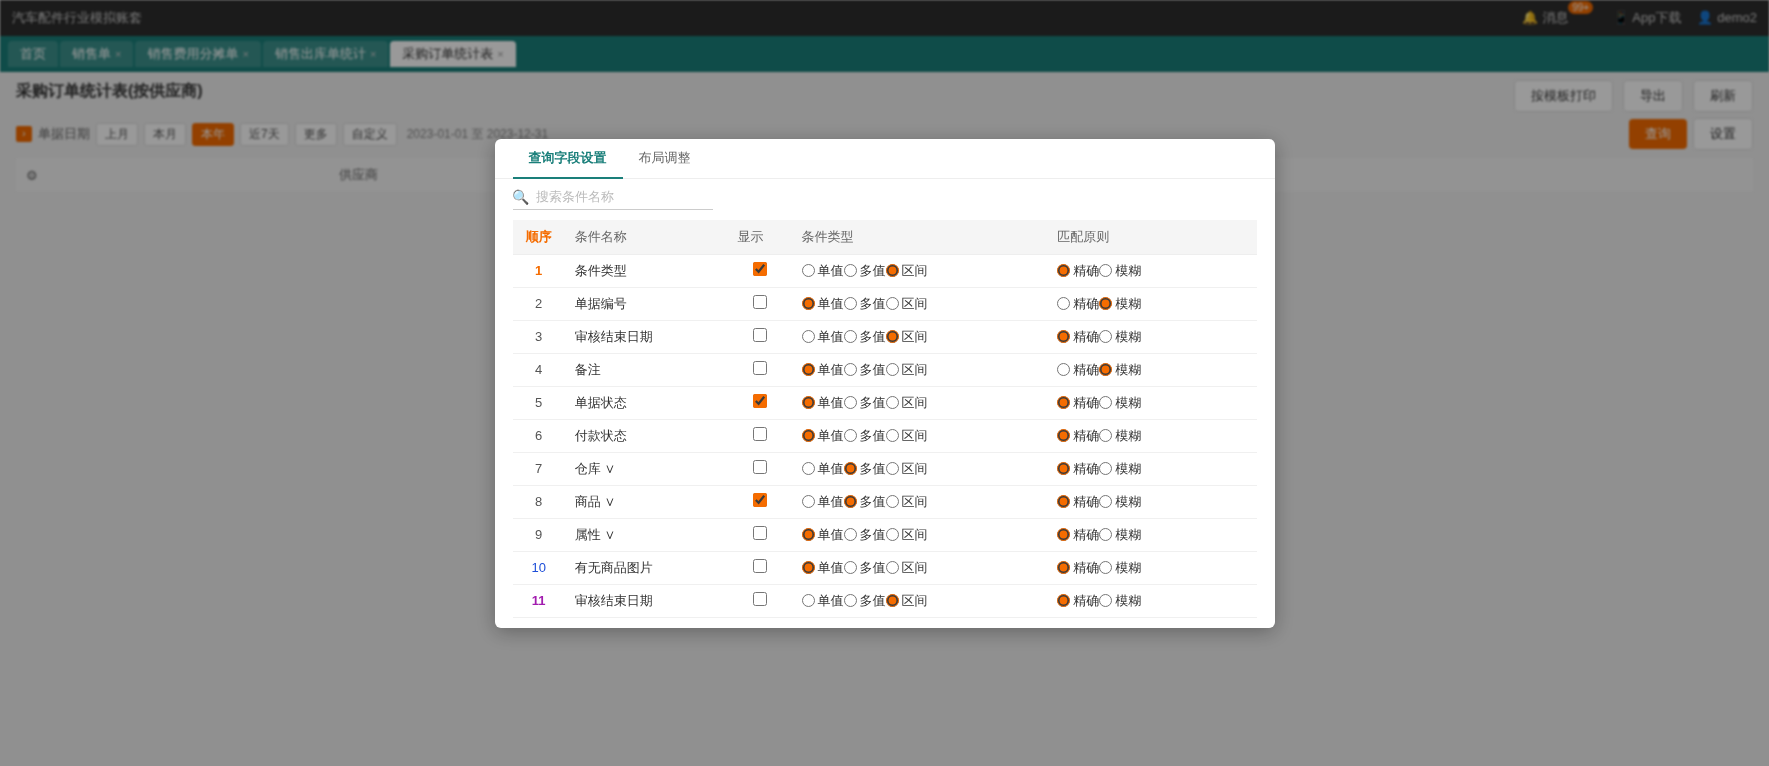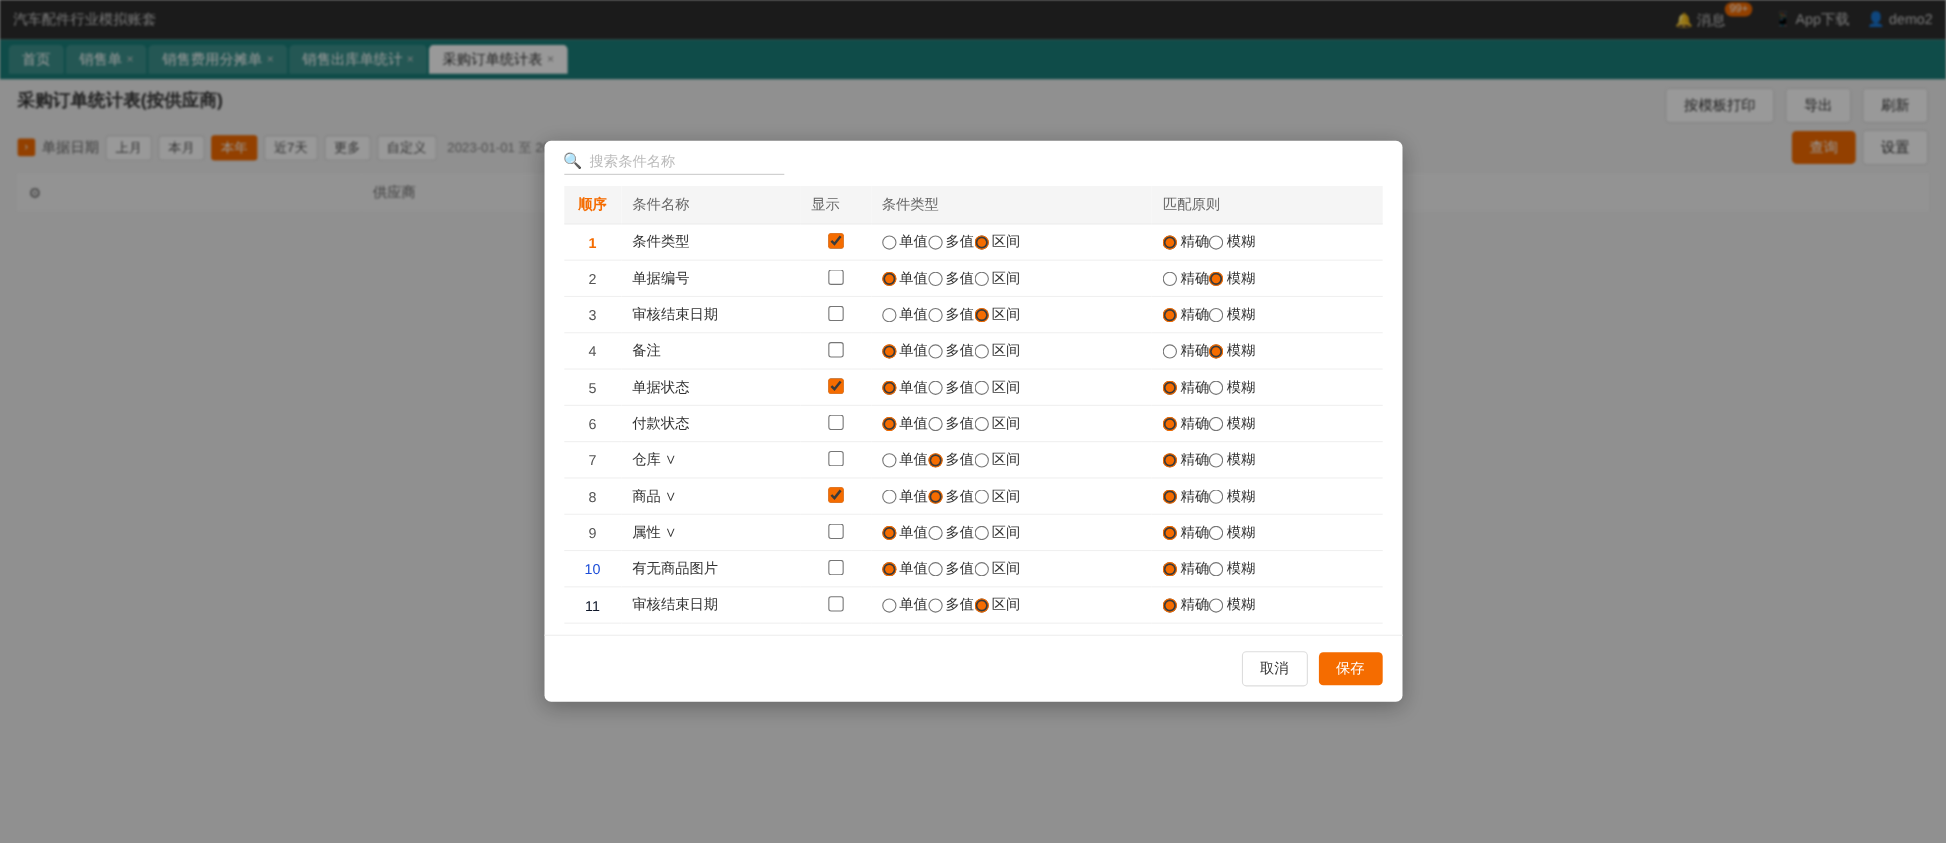--- a/index.html
+++ b/index.html
@@ -228,20 +228,24 @@
       </thead>
       <tbody></tbody>
     </table>
   </div>
 </div>
 
 <div class="overlay">
   <div class="modal">
 
 
+    <div class="modal-tabs">
+      <div class="modal-tab active">查询字段设置</div>
+      <div class="modal-tab">布局调整</div>
+    </div>
 
     <div class="modal-search">
       <div class="search-wrap">
         <span class="search-icon">🔍</span>
         <input type="text" placeholder="搜索条件名称" style="">
       </div>
     </div>
 
     <div class="modal-table-wrap">
       <table>
@@ -579,21 +583,21 @@
                     <span>精确</span>
                   </label>
                   <label class="radio-item">
                     <input type="radio" name="match-9" value="模糊" style="">
                     <span>模糊</span>
                   </label>
                 </div>
               </td>
             </tr>
             <tr>
-              <td class="col-order order-num" style="color: #0f172a; font-weight: normal;">11</td>
+              <td class="col-order order-num" style="color: #a21caf; font-weight: bold;">11</td>
               <td class="col-name">审核结束日期</td>
               <td class="col-show" style="text-align: center;"><input type="checkbox" style=""></td>
               <td class="col-type">
                 <div class="radio-group">
                   <label class="radio-item">
                     <input type="radio" name="type-10" value="单值" style="">
                     <span>单值</span>
                   </label>
                   <label class="radio-item">
                     <input type="radio" name="type-10" value="多值" style="">
@@ -615,18 +619,14 @@
                     <input type="radio" name="match-10" value="模糊" style="">
                     <span>模糊</span>
                   </label>
                 </div>
               </td>
             </tr>
           </tbody>
       </table>
     </div>
 
-    <div class="modal-footer">
-      <button class="btn-white">取消</button>
-      <button class="btn-orange">保存</button>
-    </div>
   </div>
 </div>
 
 </body></html>

